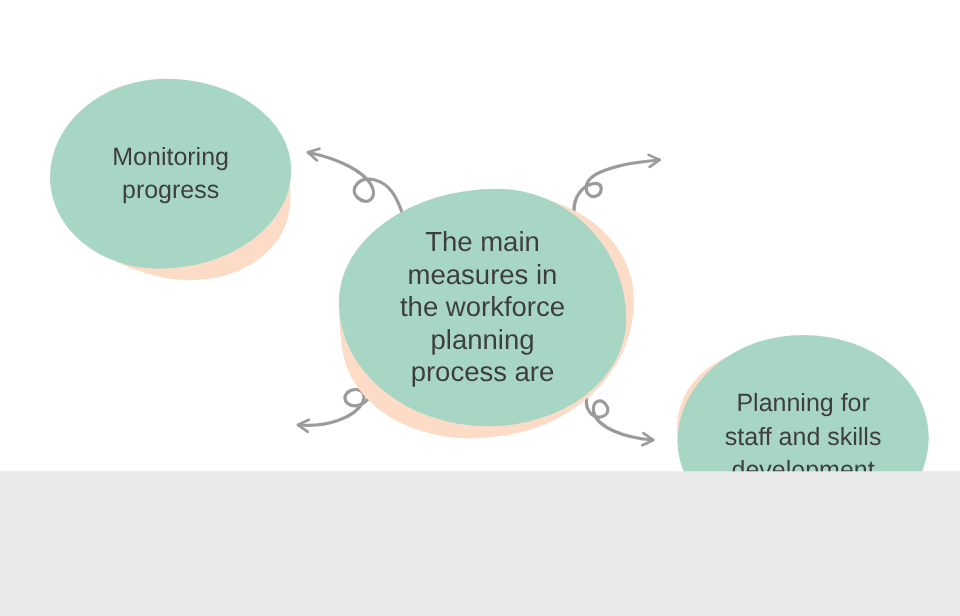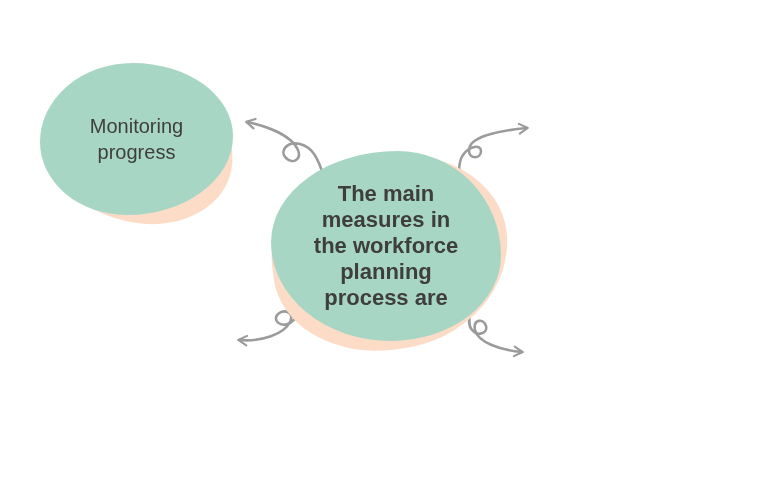--- a/index.html
+++ b/index.html
@@ -8,21 +8,21 @@
     --arrow: #9b9b9b;
     --text: #3e3e3e;
     --background: #ffffff;
   }
   html, body { margin: 0; padding: 0; }
   body { background: #e9e9e9; font-family: "Liberation Sans", sans-serif; }
 
   .canvas {
     position: relative;
     width: 768px;
-    height: 493px;
+    height: 377px;
     background: var(--background, #ffffff);
     overflow: hidden;
   }
 
   .connectors {
     position: absolute;
     inset: 0;
     z-index: 1;
   }
   .connector-path {
@@ -69,21 +69,21 @@
 
   
   .n-planning { left: 542px; top: 268px; width: 201px; height: 164px; }
   .n-planning .blob-green { border-radius: 50% 50% 48% 52% / 52% 50% 50% 48%; }
   .n-planning .blob-peach { transform: rotate(10deg) translate(-1px, 7px); border-radius: 52% 48% 50% 50% / 45% 55% 45% 55%; }
 
   
   .n-center { left: 271px; top: 151px; width: 230px; height: 190px; }
   .n-center .blob-green { border-radius: 55% 45% 48% 52% / 48% 55% 45% 52%; }
   .n-center .blob-peach { transform: rotate(-7deg) translate(3px, 6px) scale(1.03); border-radius: 48% 52% 52% 48% / 52% 48% 55% 45%; }
-  .n-center .label { font-weight: bold; font-size: 22px; line-height: 1.18; }
+  .n-center .label { font-weight: normal; font-size: 22px; line-height: 1.18; }
 </style>
 </head>
 <body>
 
 <div class="canvas">
 
   <svg class="connectors" width="768" height="493" viewBox="0 0 768 493">
     <defs>
       <marker id="arrowhead" viewBox="0 0 7 7" refX="5.2" refY="3.5" markerWidth="5.2" markerHeight="5.2" orient="auto">
         <path d="M1.2 1 L5.6 3.5 L1.2 6" fill="none" stroke="#9b9b9b" stroke-width="1.1" stroke-linecap="round" stroke-linejoin="round"></path>
@@ -97,20 +97,27 @@
 
   <div class="node n-monitoring">
     <div class="blob blob-peach"></div>
     <div class="blob blob-green"></div>
     <div class="label">Monitoring
 progress</div>
   </div>
 
 
 
+  <div class="node n-planning">
+    <div class="blob blob-peach"></div>
+    <div class="blob blob-green"></div>
+    <div class="label">Planning for
+staff and skills
+development</div>
+  </div>
 
   <div class="node n-center">
     <div class="blob blob-peach"></div>
     <div class="blob blob-green"></div>
     <div class="label">The main
 measures in
 the workforce
 planning
 process are</div>
   </div>

